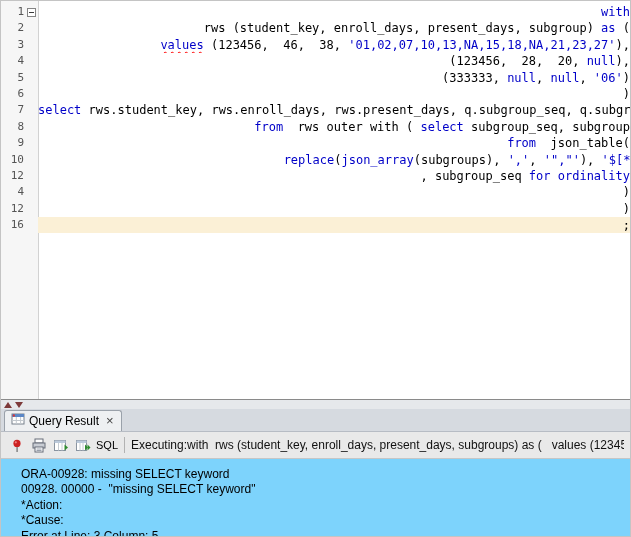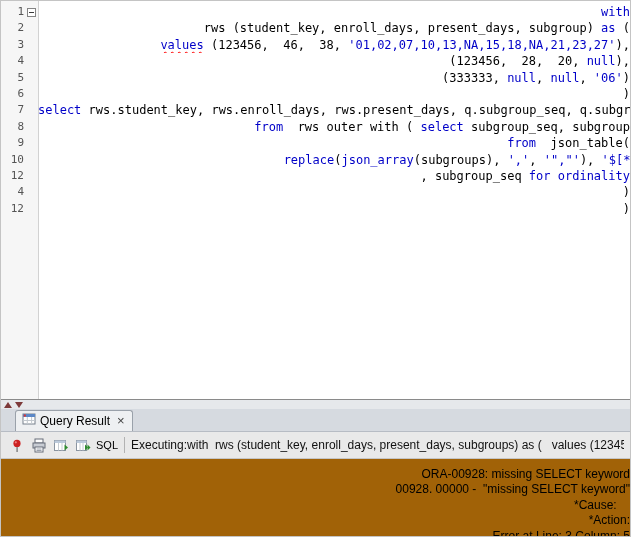--- a/index.html
+++ b/index.html
@@ -31,36 +31,36 @@
   
   .splitter { height:10px; flex:none; background:#e6e8eb; border-top:1px solid #8a8a8a;
               display:flex; align-items:center; gap:3px; padding-left:3px; cursor:row-resize; }
   .tri { width:0; height:0; display:inline-block; }
   .tri-up   { border-left:4px solid transparent; border-right:4px solid transparent; border-bottom:6px solid #7d3a3a; }
   .tri-down { border-left:4px solid transparent; border-right:4px solid transparent; border-top:6px solid #7d3a3a; }
 
   
   .results { flex:1; display:flex; flex-direction:column; background:#f1f1f1; overflow:hidden; }
   .tabbar { height:23px; flex:none; background:#d6dae0; border-bottom:1px solid #b7bcc4;
-            display:flex; align-items:flex-end; padding-left:14px; }
+            display:flex; align-items:flex-end; padding-left:3px; }
   .tab { display:flex; align-items:center; gap:4px; height:21px;
          background:#eef0f2; border:1px solid #9aa1aa; border-bottom:none;
          border-radius:3px 3px 0 0; padding:2px 7px 3px 6px; font-size:12px; cursor:pointer; }
   .tab-label { color:#000; }
   .tab-close { color:#444; font-size:13px; margin-left:3px; cursor:pointer; }
 
   .toolbar { height:27px; flex:none; background:#e9e9e9; border-bottom:1px solid #c6c6c6;
              display:flex; align-items:center; gap:2px; padding:0 6px; overflow:hidden; }
   .toolbar .icon-btn { display:inline-flex; align-items:center; justify-content:center;
                        width:20px; height:20px; flex:none; cursor:pointer; }
   .sql-label { font-size:11px; color:#000; margin-left:1px; flex:none; }
   .vsep { width:1px; height:16px; background:#b2b2b2; margin:0 4px; flex:none; }
   .status { font-size:12px; color:#111; white-space:pre; overflow:hidden; flex:1; }
 
-  .messages { flex:1; background:#a16207; padding:8px 0 0 20px; overflow:hidden;text-align:right; }
+  .messages { flex:1; background:#7dd3fc; padding:8px 0 0 20px; overflow:hidden; }
   .msg-line { font-size:12px; line-height:15.4px; color:#000; white-space:pre; }
 </style>
 </head>
 <body>
 
 <div class="app">
 
   <div class="editor">
     <div class="editor-lines" id="editor-lines">
         <div class="line"><span class="num">1</span><span class="fold"><span class="fold-box"></span></span><span class="code"><span class="tk-kw">with</span></span></div>
@@ -69,20 +69,21 @@
         <div class="line"><span class="num">4</span><span class="fold"></span><span class="code"><span class="tk-plain">           </span><span class="tk-plain">(123456,  28,  20, </span><span class="tk-kw">null</span><span class="tk-plain">),</span></span></div>
         <div class="line"><span class="num">5</span><span class="fold"></span><span class="code"><span class="tk-plain">           </span><span class="tk-plain">(333333, </span><span class="tk-kw">null</span><span class="tk-plain">, </span><span class="tk-kw">null</span><span class="tk-plain">, </span><span class="tk-str">'06'</span><span class="tk-plain">)</span></span></div>
         <div class="line"><span class="num">6</span><span class="fold"></span><span class="code"><span class="tk-plain">  </span><span class="tk-plain">)</span></span></div>
         <div class="line"><span class="num">7</span><span class="fold"></span><span class="code"><span class="tk-kw">select</span><span class="tk-plain"> rws.student_key, rws.enroll_days, rws.present_days, q.subgroup_seq, q.subgroup</span></span></div>
         <div class="line"><span class="num">8</span><span class="fold"></span><span class="code"><span class="tk-kw">from</span><span class="tk-plain">  rws outer with ( </span><span class="tk-kw">select</span><span class="tk-plain"> subgroup_seq, subgroup</span></span></div>
         <div class="line"><span class="num">9</span><span class="fold"></span><span class="code"><span class="tk-plain">                          </span><span class="tk-kw">from</span><span class="tk-plain">  json_table(</span></span></div>
         <div class="line"><span class="num">10</span><span class="fold"></span><span class="code"><span class="tk-plain">                                  </span><span class="tk-kw">replace</span><span class="tk-plain">(</span><span class="tk-kw">json_array</span><span class="tk-plain">(subgroups), </span><span class="tk-str">','</span><span class="tk-plain">, </span><span class="tk-str">'","'</span><span class="tk-plain">), </span><span class="tk-str">'$[*]'</span></span></div>
         <div class="line"><span class="num">12</span><span class="fold"></span><span class="code"><span class="tk-plain">                                          </span><span class="tk-plain">, subgroup_seq </span><span class="tk-kw">for ordinality</span></span></div>
         <div class="line"><span class="num">4</span><span class="fold"></span><span class="code"><span class="tk-plain">                                          </span><span class="tk-plain">)</span></span></div>
         <div class="line"><span class="num">12</span><span class="fold"></span><span class="code"><span class="tk-plain">                                </span><span class="tk-plain">)</span></span></div>
+        <div class="line current"><span class="num">16</span><span class="fold"></span><span class="code"><span class="tk-plain">;</span></span></div>
       </div>
   </div>
 
   <div class="splitter">
     <span class="tri tri-up"></span>
     <span class="tri tri-down"></span>
   </div>
 
   <div class="results">
 
@@ -140,19 +141,19 @@
         </svg>
       </span>
       <span class="sql-label">SQL</span>
       <span class="vsep"></span>
       <span class="status">Executing:with  rws (student_key, enroll_days, present_days, subgroups) as (   values (123456,  46,</span>
     </div>
 
     <div class="messages" id="messages">
         <div class="msg-line">ORA-00928: missing SELECT keyword</div>
         <div class="msg-line">00928. 00000 -  "missing SELECT keyword"</div>
+        <div class="msg-line">*Action:</div>
         <div class="msg-line">*Cause:    </div>
-        <div class="msg-line">*Action:</div>
         <div class="msg-line">Error at Line: 3 Column: 5</div>
       </div>
 
   </div>
 </div>
 
 </body></html>

